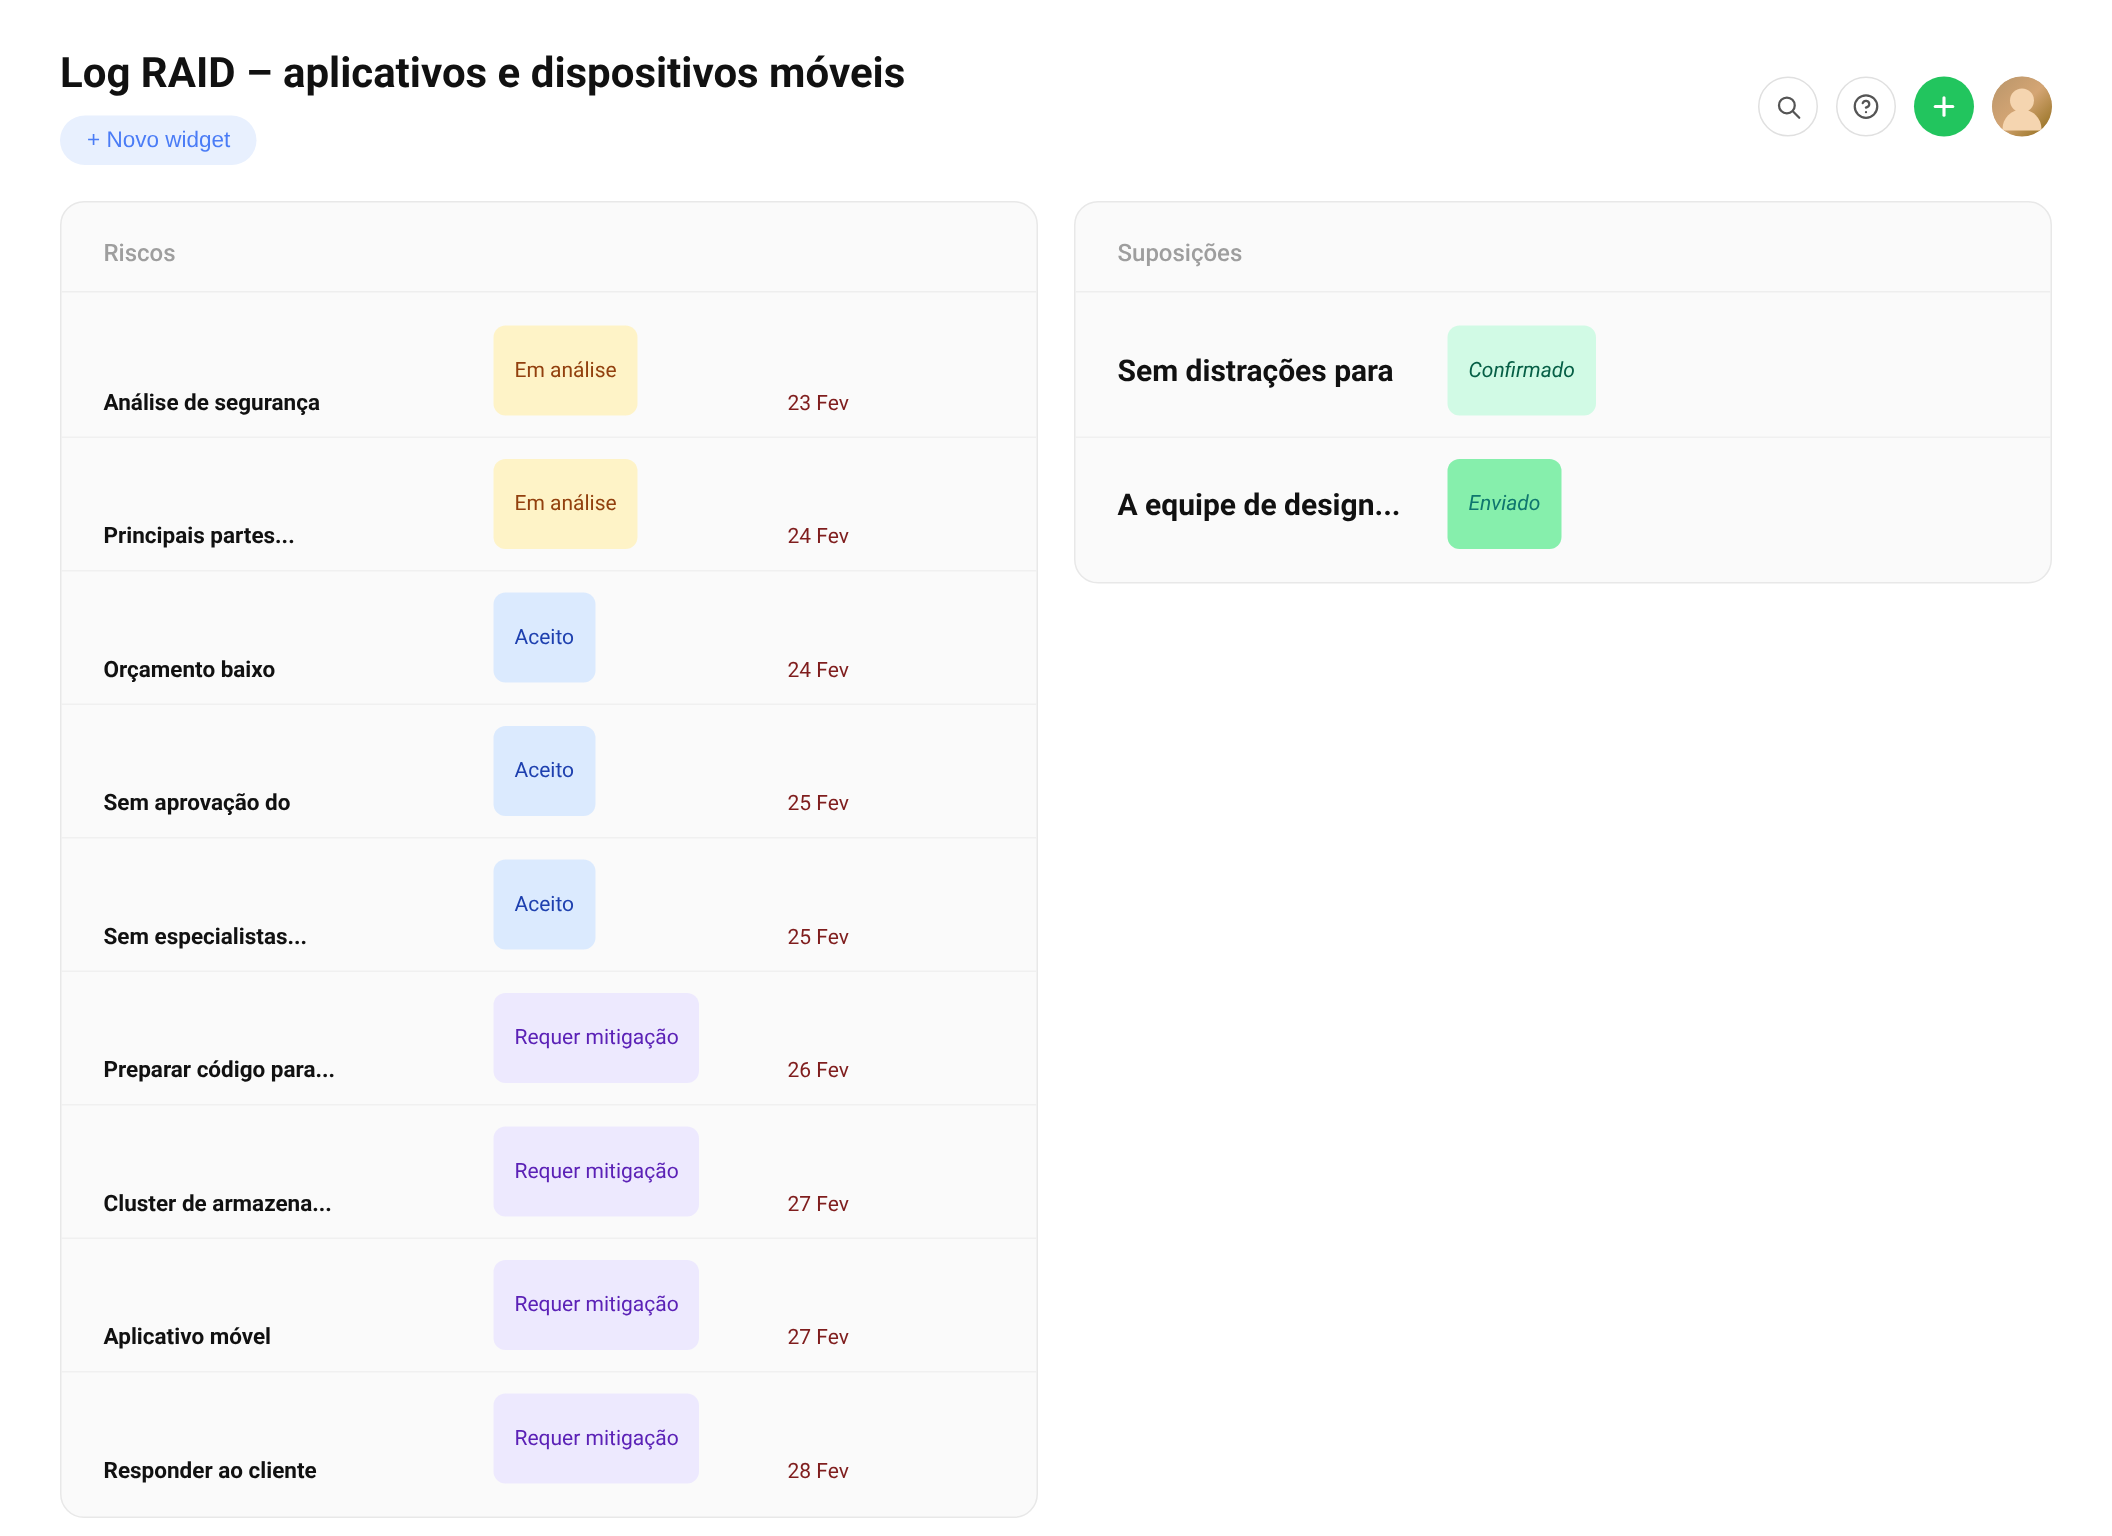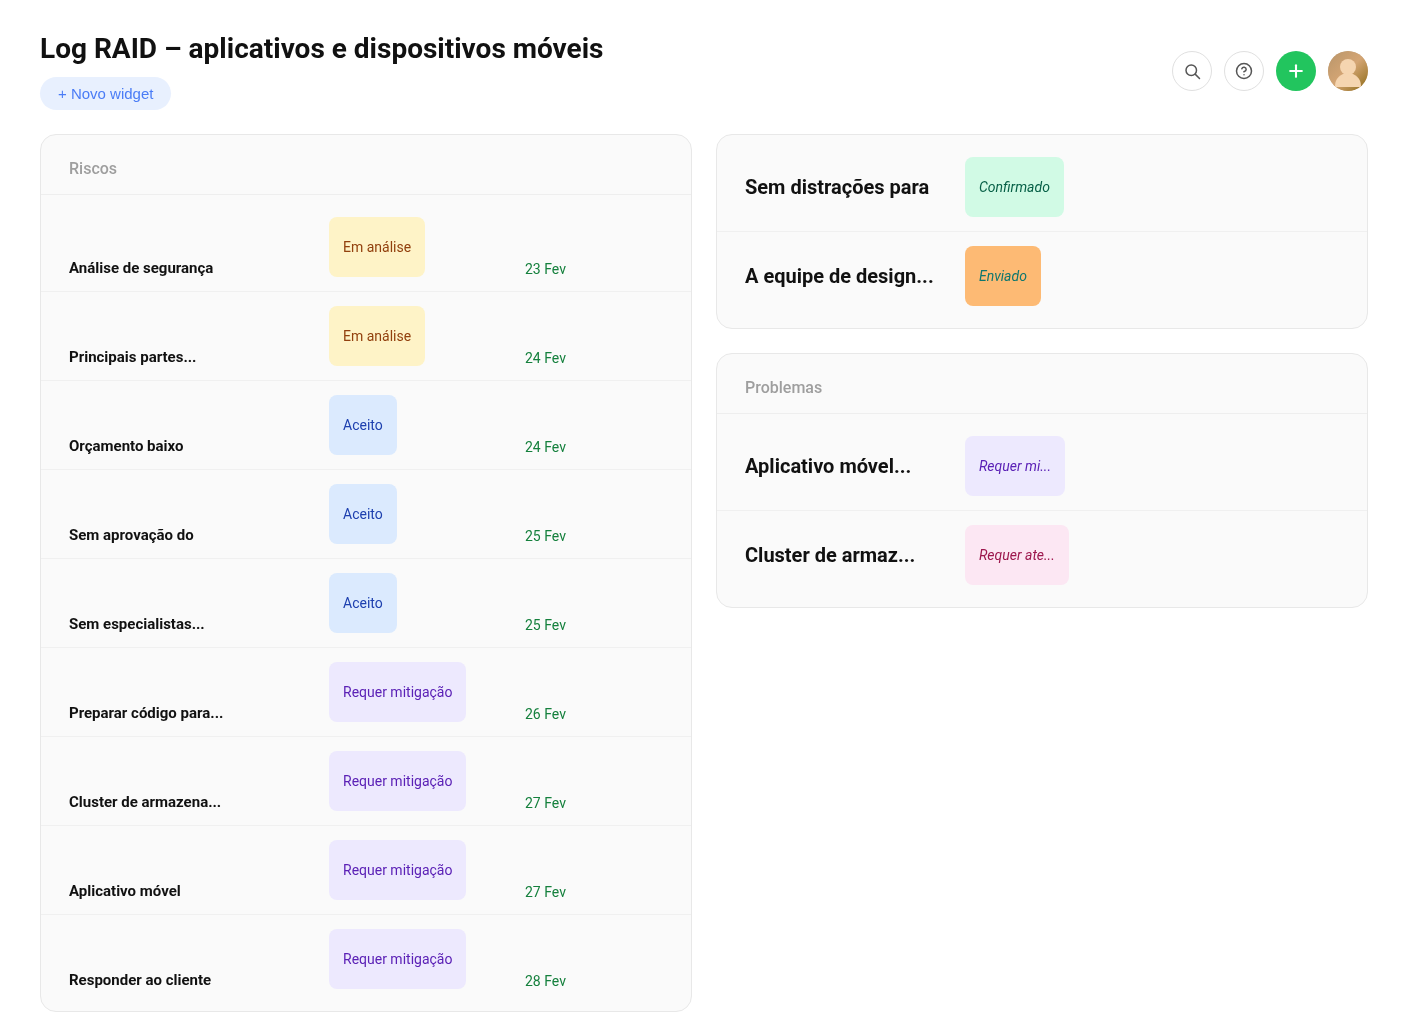--- a/index.html
+++ b/index.html
@@ -166,21 +166,21 @@
       min-width: 0;
     }
 
     .row-badge {
       flex: 0 0 180px;
       margin-right: 16px;
     }
 
     .row-date {
       font-size: 14px;
-      color: #15803d;
+      color: #7f1d1d;
       flex: 0 0 80px;
     }
 
     .badge {
       display: inline-block;
       padding: 22px 14px;
       border-radius: 8px;
       font-size: 14px;
       font-weight: 400;
       white-space: nowrap;
@@ -316,48 +316,32 @@
       <span class="badge" style="background:#ede9fe;color:#5b21b6;">Requer mitigação</span>
     </span>
     <span class="row-date">28 Fev</span>
   </div>
       </div>
   </div>
 
   <div class="right-column">
 
     <div class="card">
+      <div class="card-header">Suposições</div>
       <div class="card-body" id="suposicoes-body">
           <div class="card-right-row">
     <span class="row-title-right">Sem distrações para</span>
     <span class="row-badge-right">
       <span class="badge" style="background:#d1fae5;color:#065f46;">Confirmado</span>
     </span>
   </div>
           <div class="card-right-row">
     <span class="row-title-right">A equipe de design...</span>
     <span class="row-badge-right">
-      <span class="badge" style="background:#fdba74;color:#0f766e;">Enviado</span>
+      <span class="badge" style="background:#86efac;color:#0f766e;">Enviado</span>
     </span>
   </div>
         </div>
     </div>
 
-    <div class="card">
-      <div class="card-header">Problemas</div>
-      <div class="card-body" id="problemas-body">
-          <div class="card-right-row">
-    <span class="row-title-right">Aplicativo móvel...</span>
-    <span class="row-badge-right">
-      <span class="badge" style="background:#ede9fe;color:#5b21b6;">Requer mi...</span>
-    </span>
-  </div>
-          <div class="card-right-row">
-    <span class="row-title-right">Cluster de armaz...</span>
-    <span class="row-badge-right">
-      <span class="badge" style="background:#fce7f3;color:#9d174d;">Requer ate...</span>
-    </span>
-  </div>
-        </div>
-    </div>
 
   </div>
 </div>
 
 </body></html>

